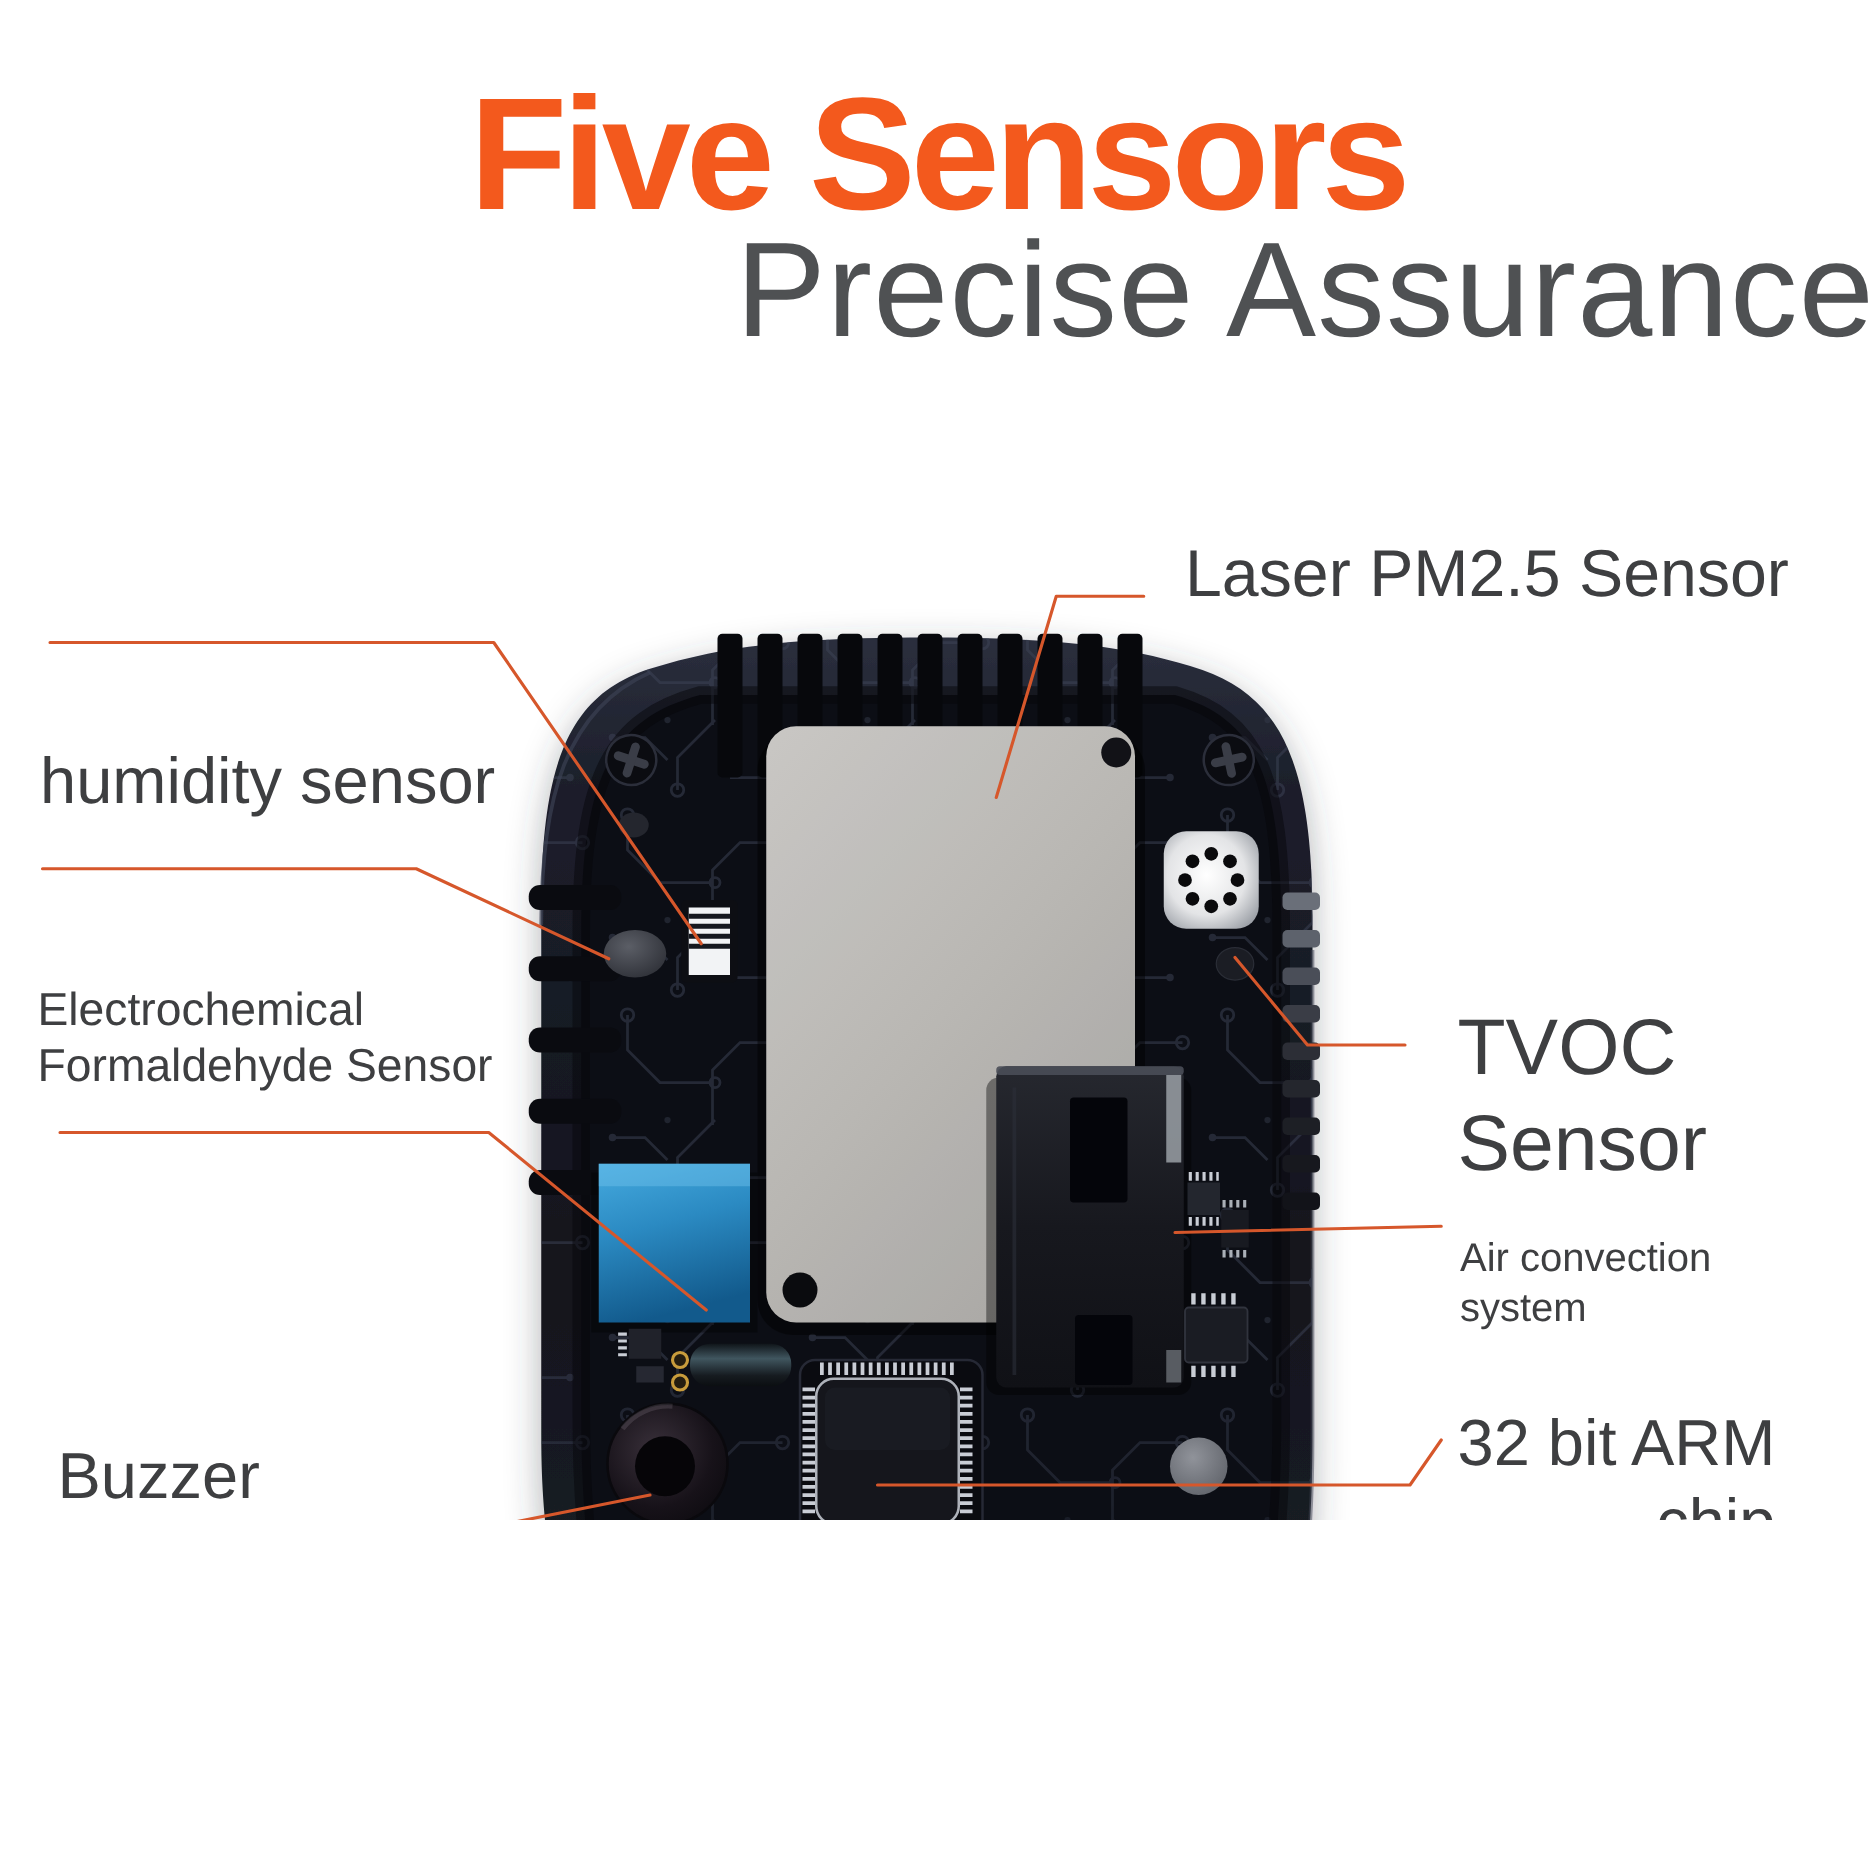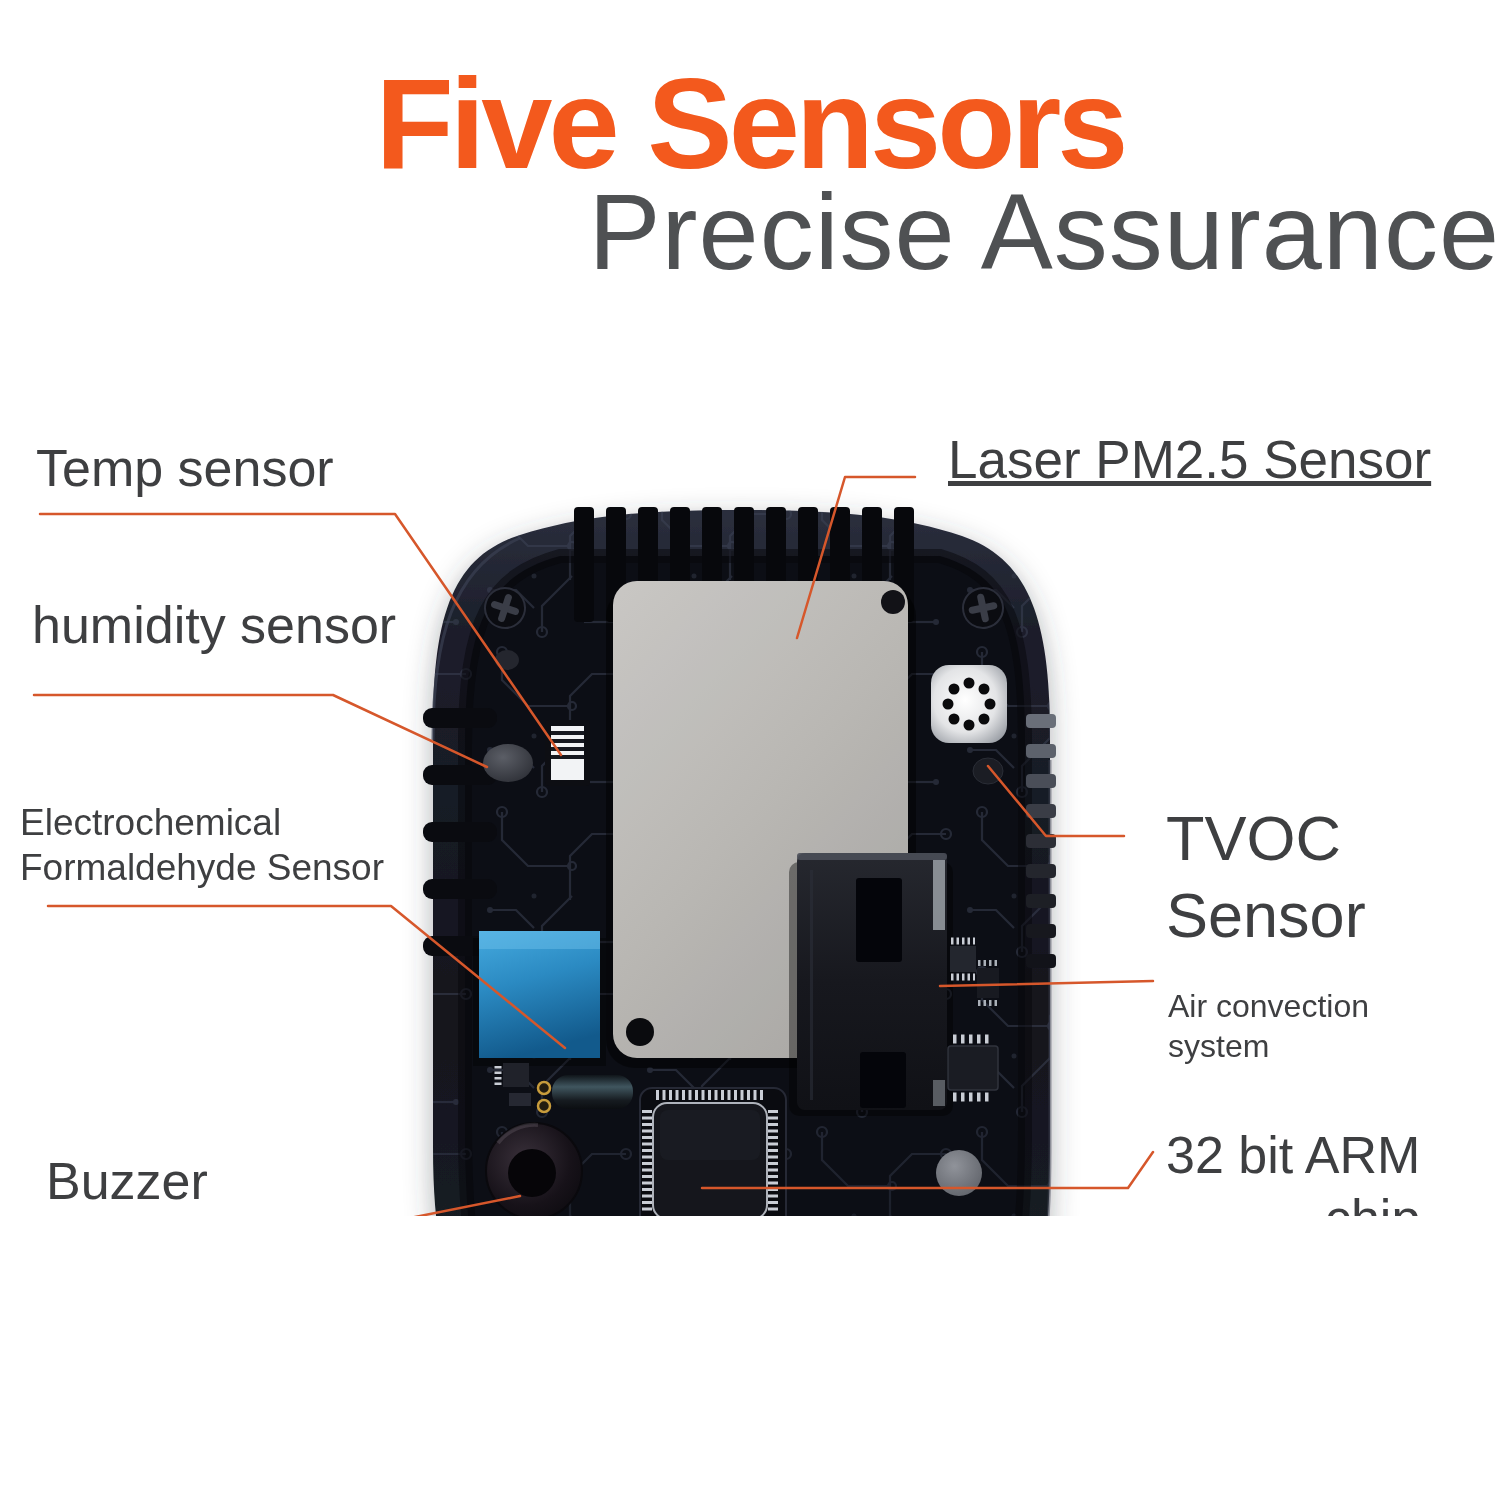--- a/index.html
+++ b/index.html
@@ -15,23 +15,23 @@
     position:absolute;top:178px;left:0;width:100%;text-align:right;
     font-size:108px;font-weight:300;letter-spacing:1px;line-height:1;
     color:var(--headline_gray,#4F5153);white-space:nowrap;
   }
   .callout{
     position:absolute;color:var(--label_gray,#3E3F41);
     font-weight:400;white-space:pre-line;line-height:1.22;
   }
   .co-temp        {left:36px;  top:437px;  font-size:52px;}
   .co-humidity    {left:32px;  top:594px;  font-size:52px;}
-  .co-formaldehyde{left:20px;  top:785px;  font-size:37px;margin-top:15px;}
+  .co-formaldehyde{left:30px;  top:785px;  font-size:37px;}
   .co-buzzer      {left:46px;  top:1150px; font-size:52px;}
-  .co-pm25        {left:948px; top:428px;  font-size:53px;text-decoration:underline;}
+  .co-pm25        {left:948px; top:428px;  font-size:53px;}
   .co-tvoc        {left:1166px;top:800px;  font-size:63px;}
   .co-air         {left:1168px;top:986px;  font-size:32px;line-height:1.25;}
   .co-arm         {left:1166px;top:1124px; font-size:52px;text-align:right;}
 </style>
 </head>
 <body>
 
 <div id="stage">
 
   <svg id="device-svg" viewBox="0 0 1500 1500" aria-hidden="true">
@@ -288,21 +288,20 @@
       <polyline points="797,638 845,477 915,477"></polyline>
       <polyline points="988,766 1046,836 1124,836"></polyline>
       <polyline points="940,986 1153,981"></polyline>
       <polyline points="702,1188 1128,1188 1153,1152"></polyline>
     </g>
   </svg>
 
   <div class="headline">Five Sensors</div>
   <div class="subheadline">Precise Assurance</div>
 
-  <div class="callout co-temp">Temp sensor</div>
   <div class="callout co-humidity">humidity sensor</div>
   <div class="callout co-formaldehyde">Electrochemical
 Formaldehyde Sensor</div>
   <div class="callout co-buzzer">Buzzer</div>
   <div class="callout co-pm25">Laser PM2.5 Sensor</div>
   <div class="callout co-tvoc">TVOC Sensor</div>
   <div class="callout co-air">Air convection
 system</div>
   <div class="callout co-arm">32 bit ARM
 chip</div>

